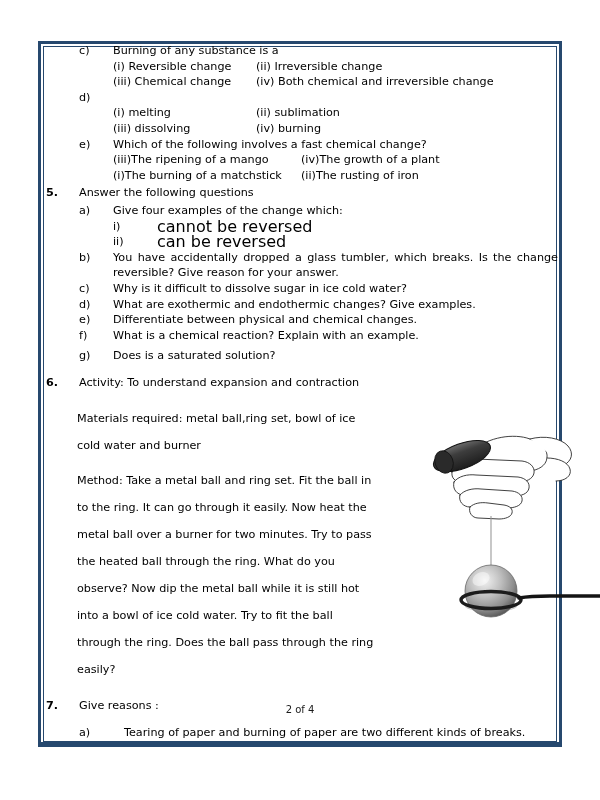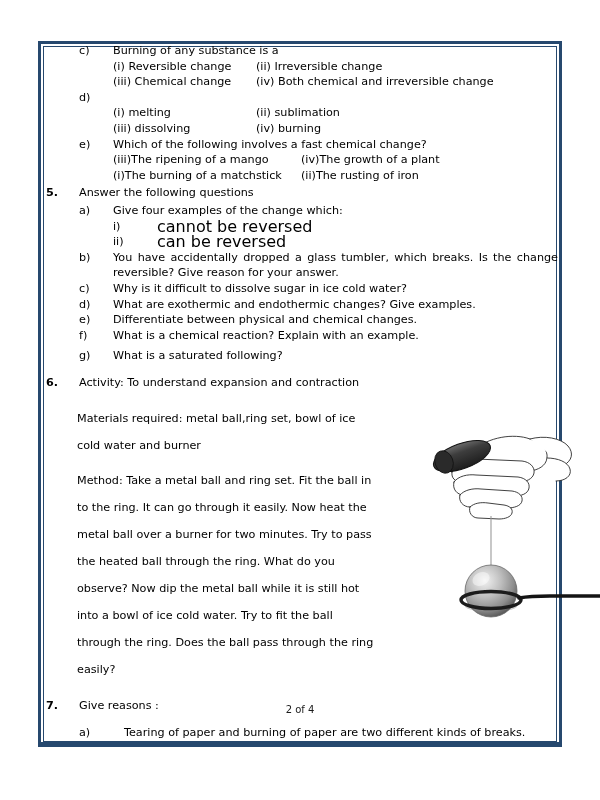--- a/index.html
+++ b/index.html
@@ -246,21 +246,21 @@
     <div class="num plain"></div>
     <div class="lbl">f)</div>
     <div class="body-txt">What is a chemical reaction? Explain with an example.</div>
   </div>
 
   <div class="gap-5"></div>
 
   <div class="q-row">
     <div class="num plain"></div>
     <div class="lbl">g)</div>
-    <div class="body-txt">What is a saturated following?</div>
+    <div class="body-txt">Does is a saturated solution?</div>
   </div>
 
   <div class="gap-11"></div>
 
   <div class="q-row">
     <div class="num">6.</div>
     <div class="body-txt bold">Activity: To understand expansion and contraction</div>
   </div>
 
   <div class="gap-15"></div>

